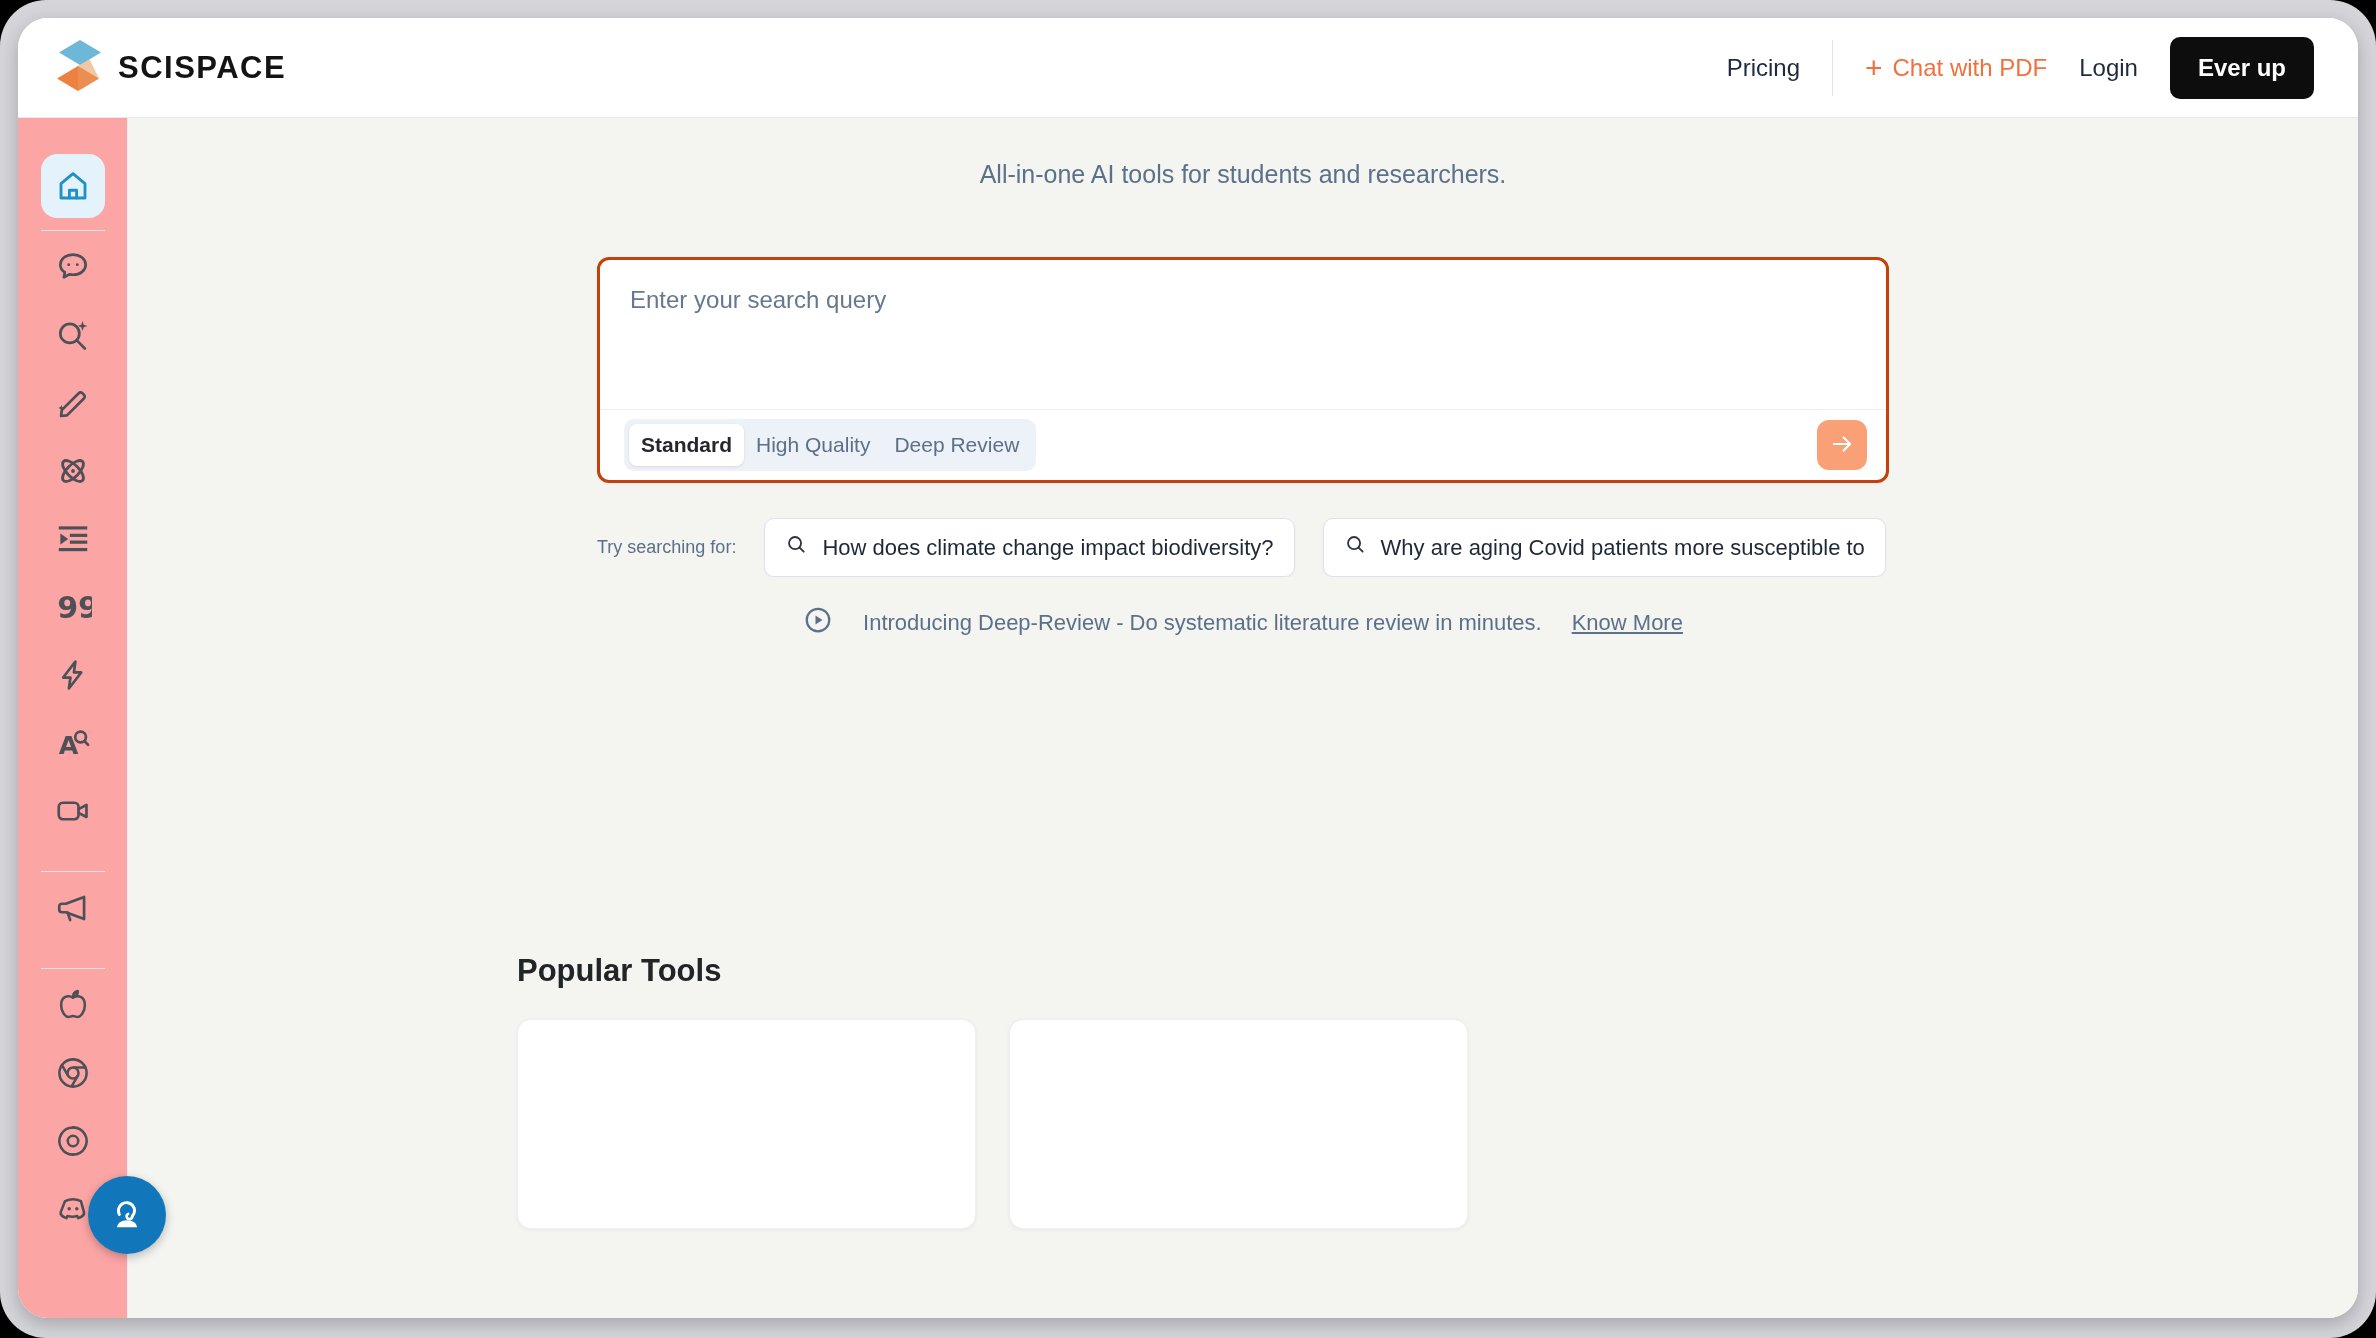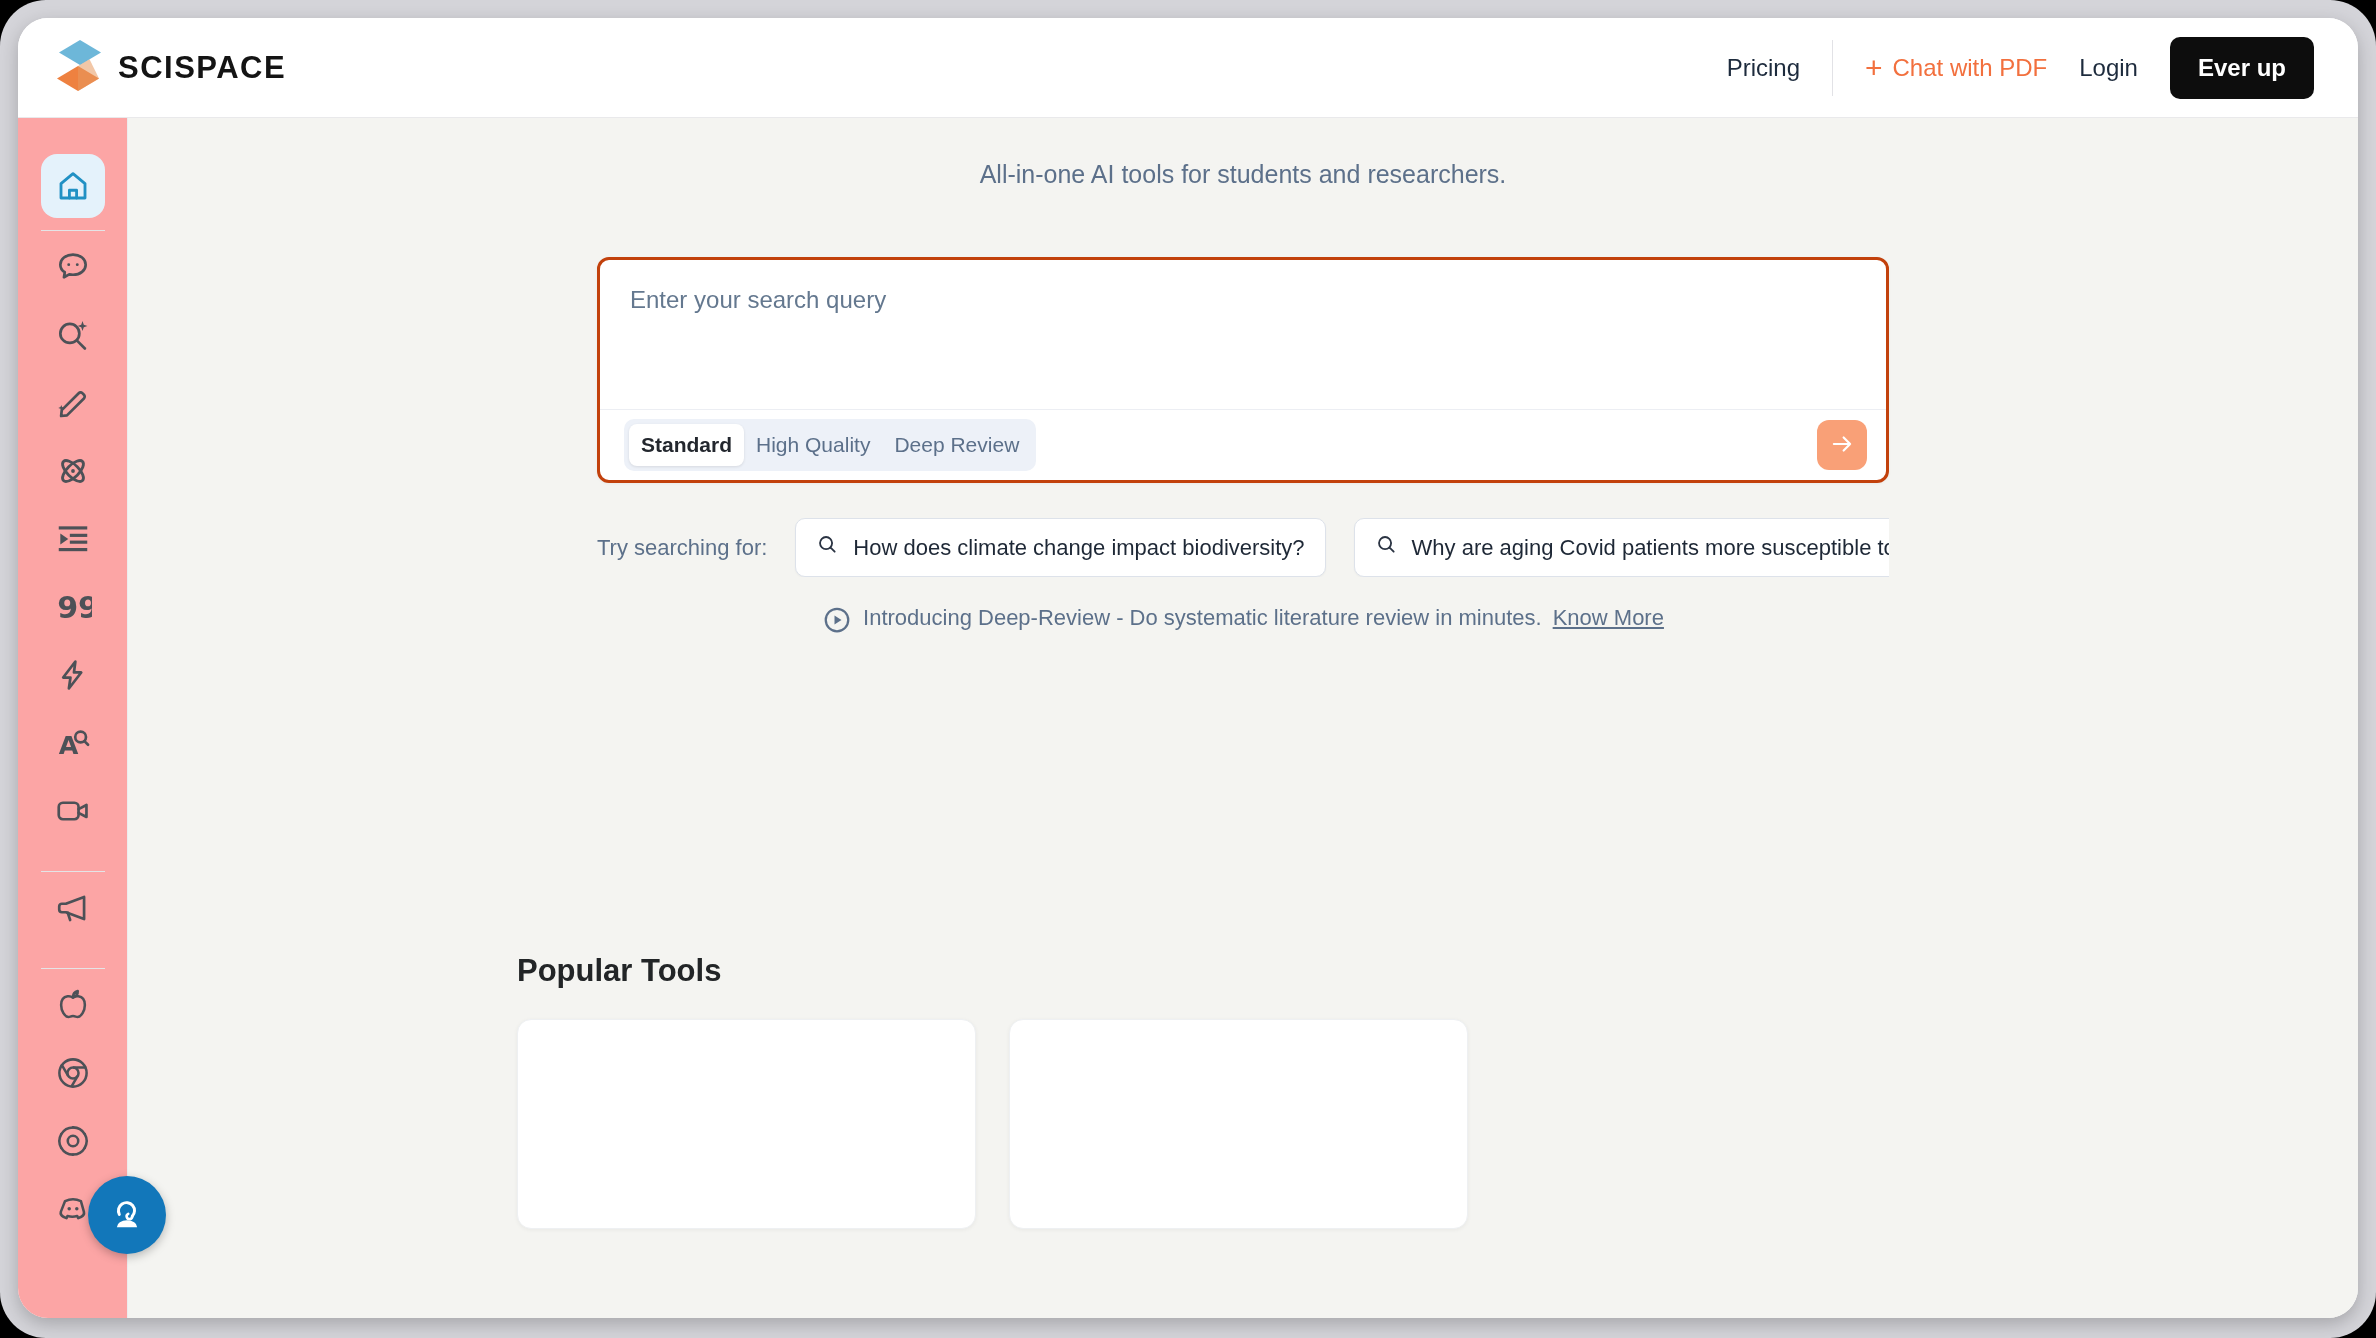--- a/index.html
+++ b/index.html
@@ -59,29 +59,29 @@
   .segment { border: none; background: transparent; font-family: inherit; font-size: 21px;
              color: #5c708a; font-weight: 500; padding: 9px 12px; border-radius: 8px; cursor: pointer; }
   .segment.selected { background: #fff; color: #23272e; font-weight: 600;
                       box-shadow: 0 1px 3px rgba(0,0,0,.10); }
   .submit-btn { width: 50px; height: 50px; background: #f9a077; border: none; border-radius: 12px;
                 display: flex; align-items: center; justify-content: center; cursor: pointer; }
 
   
   .try-row { width: 1292px; margin: 35px auto 0; display: flex; align-items: center;
              gap: 28px; overflow: hidden; white-space: nowrap; text-align: left; }
-  .try-label { font-size: 22px; color: #5c708a; flex-shrink: 0; }
+  .try-label { font-size: 18px; color: #5c708a; flex-shrink: 0; }
   .chip { display: flex; align-items: center; gap: 14px; background: #fff;
           border: 1px solid #dde2ea; border-radius: 10px; padding: 14px 20px;
           font-size: 22px; color: #1e2836; font-weight: 500; cursor: pointer;
           flex-shrink: 0; box-shadow: 0 1px 2px rgba(16,24,40,.04); }
 
   
-  .banner { margin-top: 28px; display: flex; align-items: flex-start; justify-content: center;
-            gap: 11px; font-size: 22px; color: #5c708a; }
+  .banner { margin-top: 28px; display: flex; align-items: center; justify-content: center;
+            gap: 30px; font-size: 22px; color: #5c708a; }
   .banner-link { text-decoration: underline; cursor: pointer; color: #5c708a; font-weight: 500; }
 
   
   .tools { width: 1452px; margin: 312px auto 0; text-align: left; }
   .tools-heading { font-size: 31px; font-weight: 800; color: #222527; }
   .tools-cards { margin-top: 30px; display: flex; gap: 33px; }
   .tool-card { width: 459px; height: 210px; background: #fff; border-radius: 14px;
                border: 1px solid #eef0f2; box-shadow: 0 1px 4px rgba(0,0,0,.05); cursor: pointer; }
 
   

